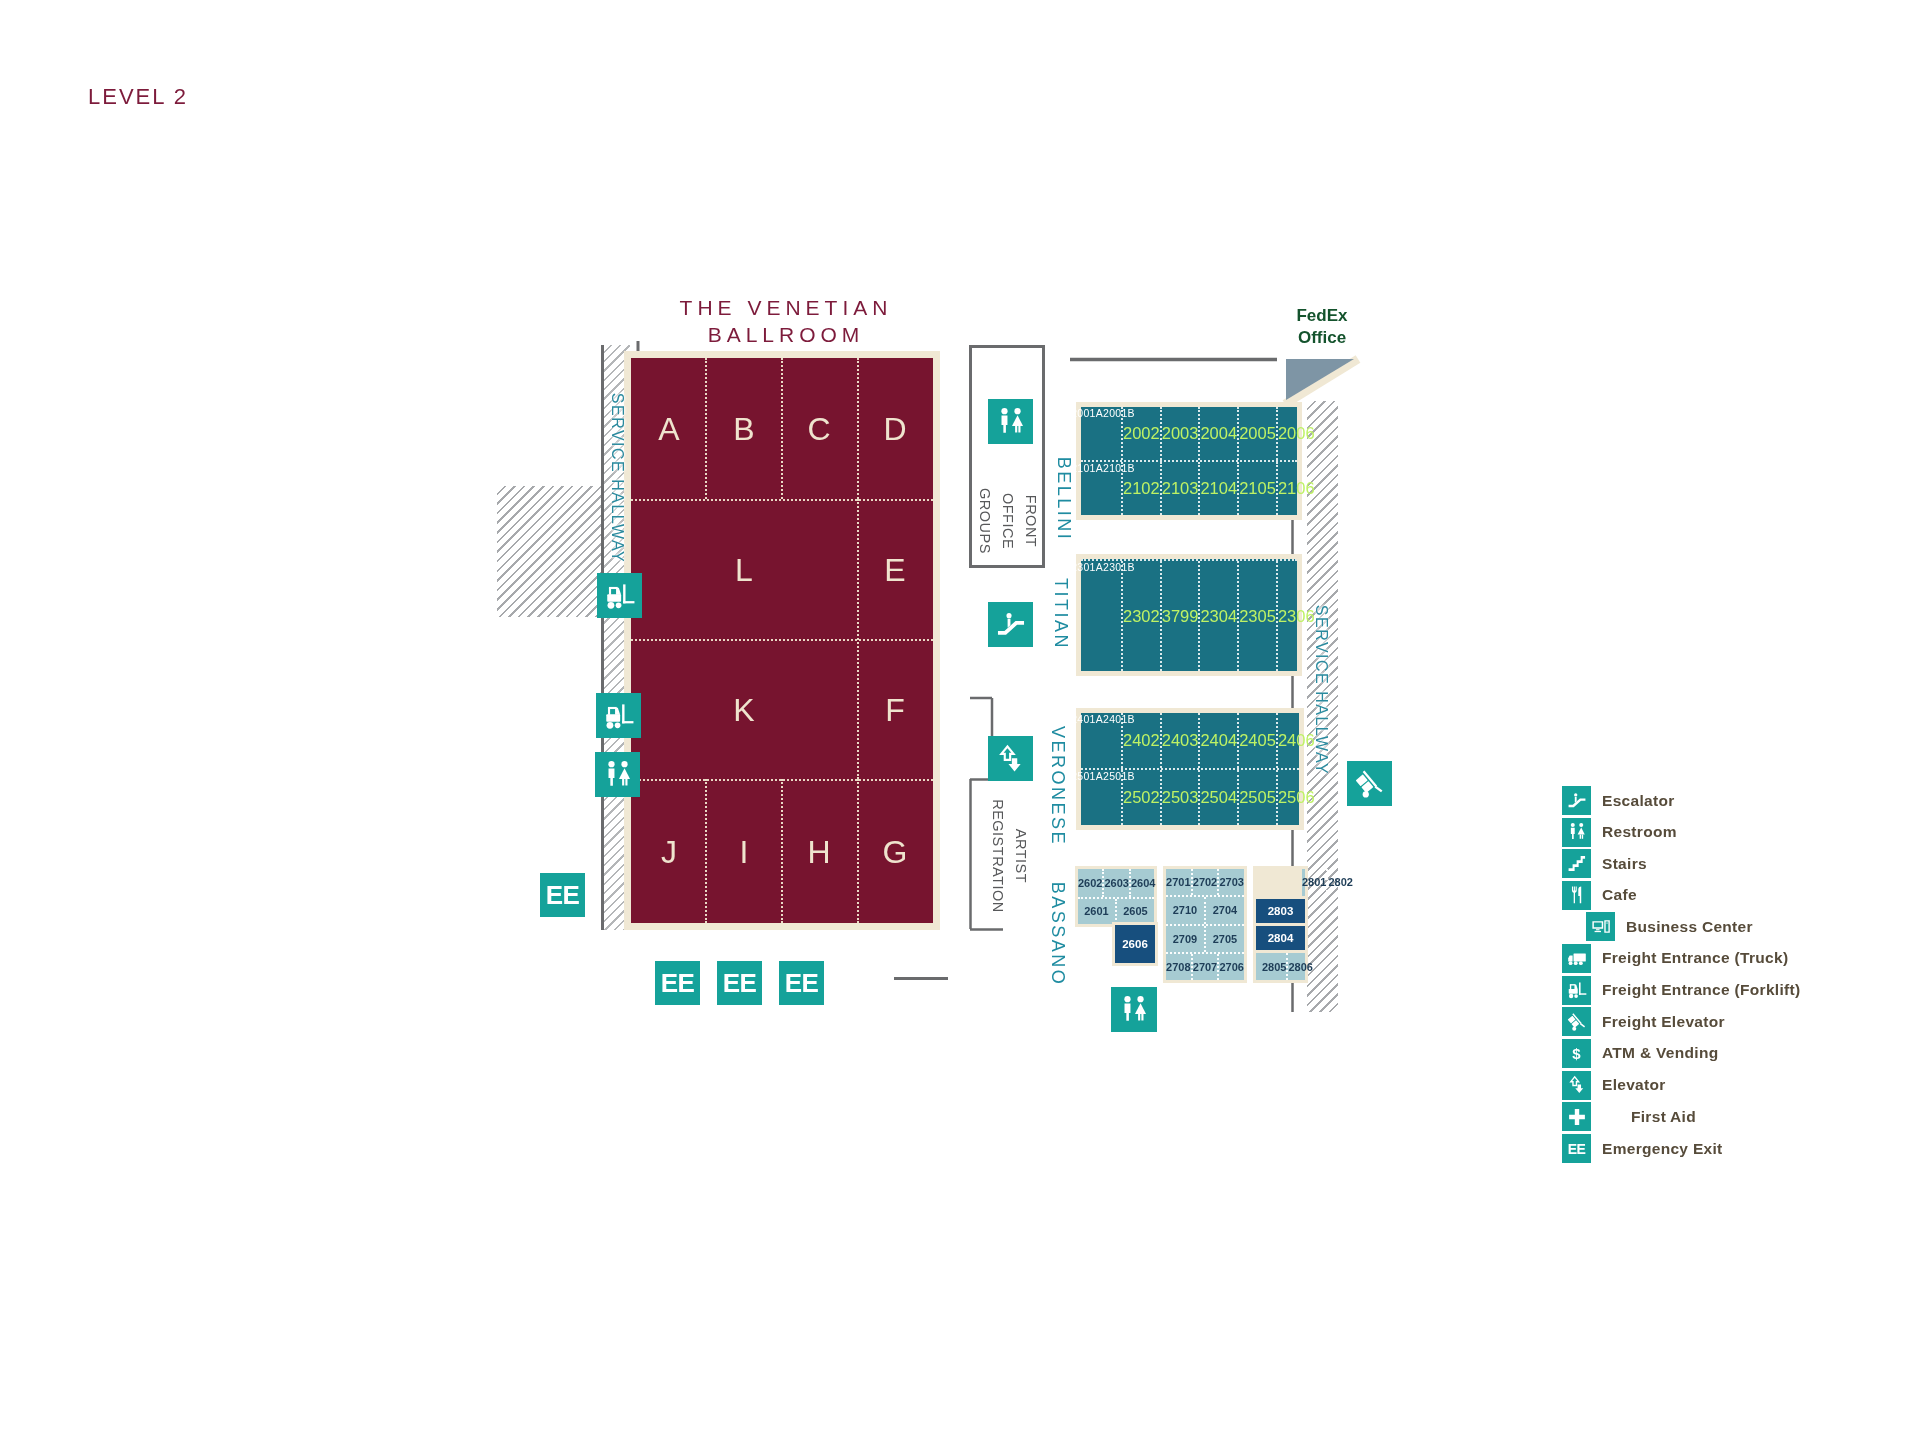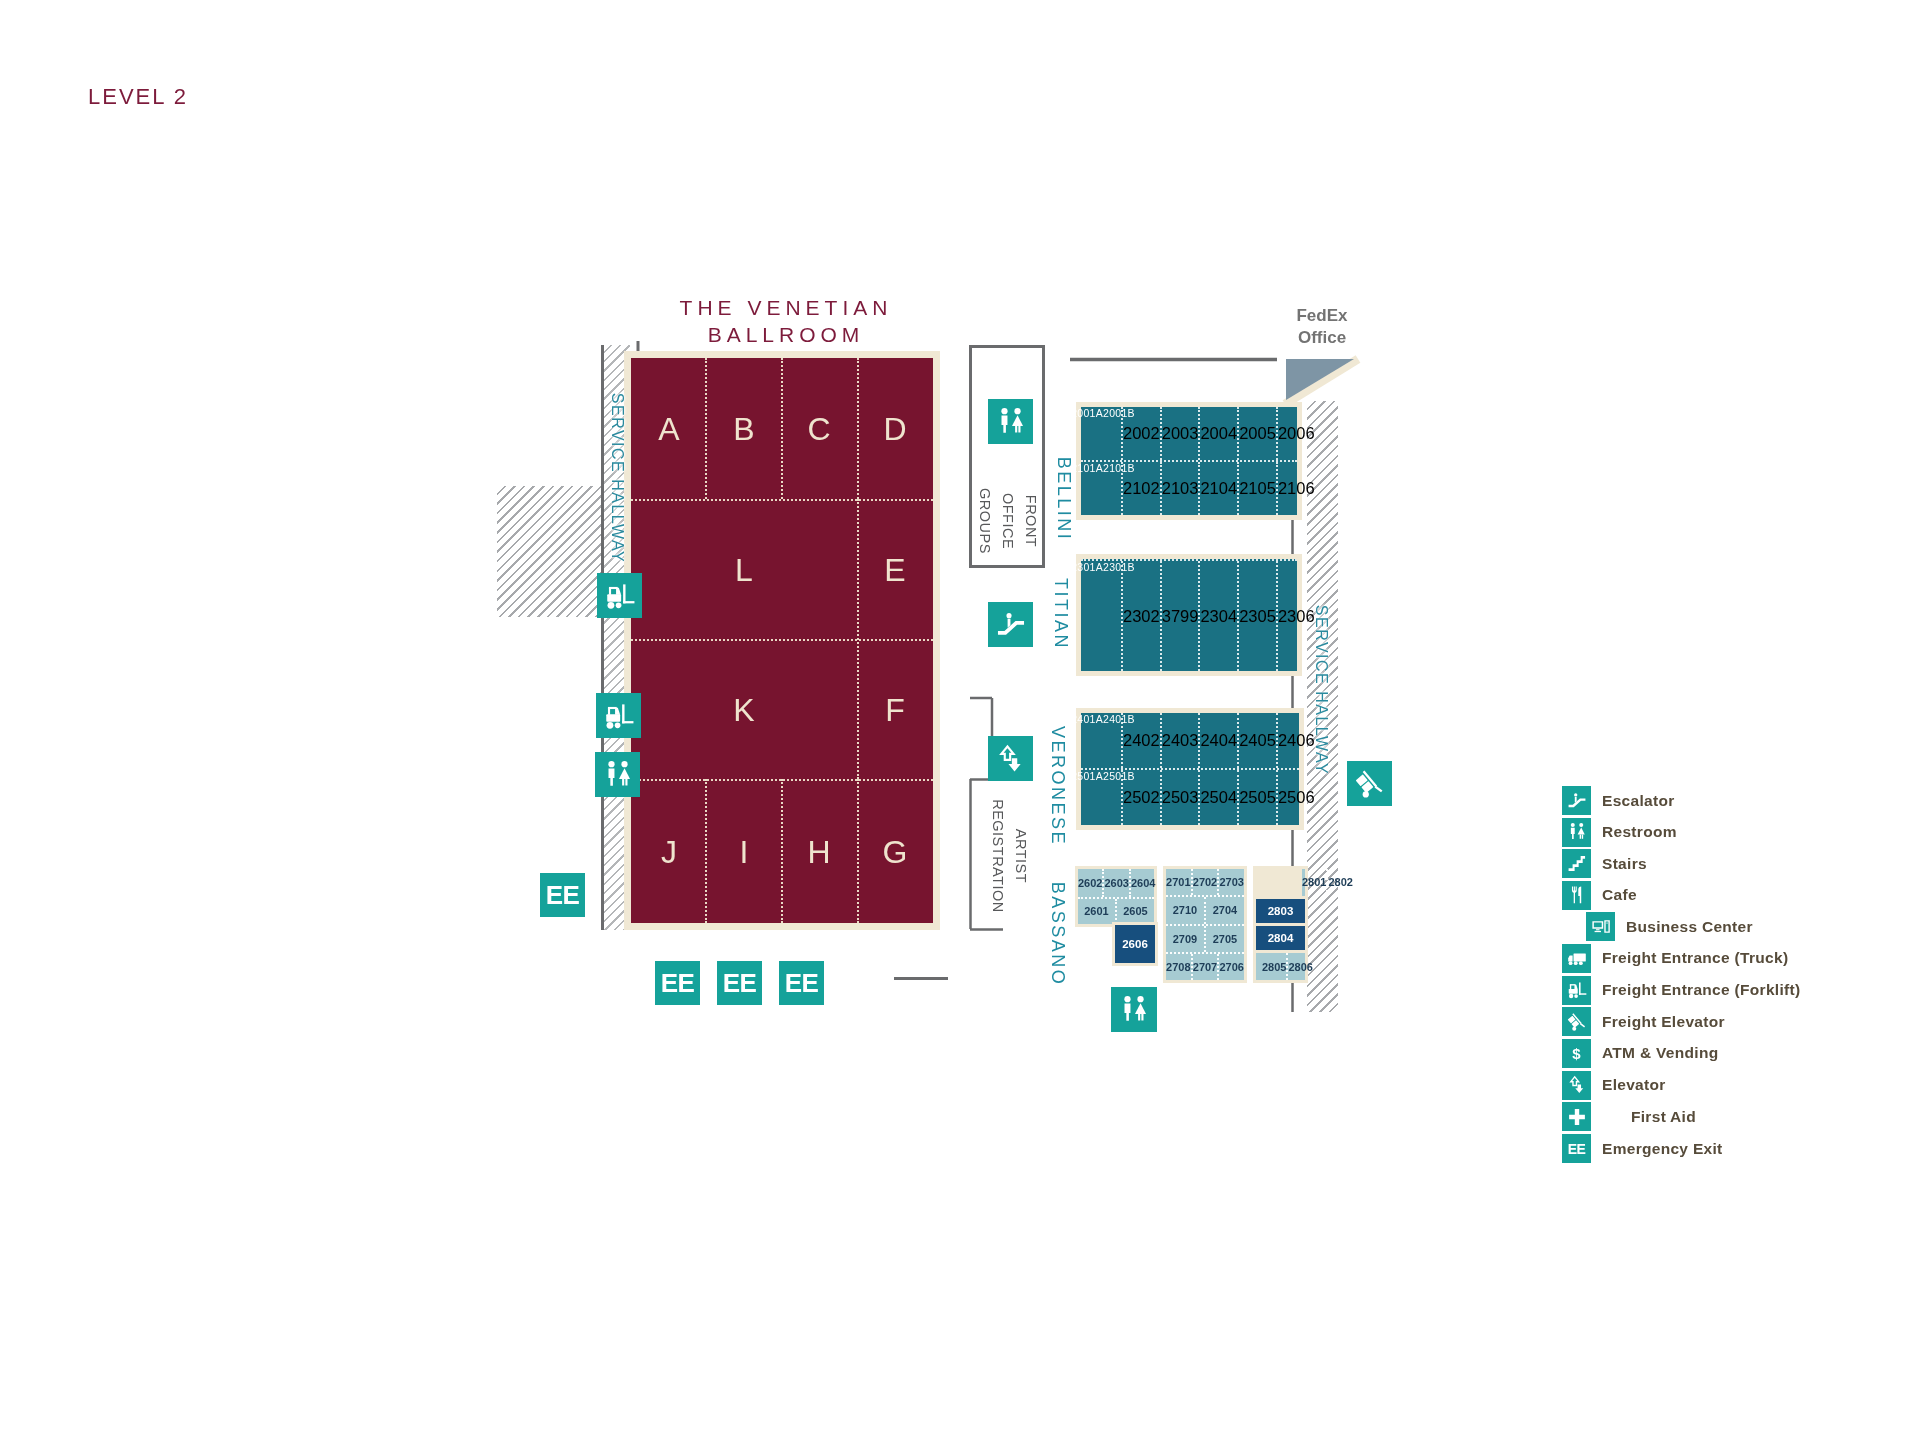--- a/index.html
+++ b/index.html
@@ -14,21 +14,21 @@
   .bl{position:absolute;transform:translate(-50%,-50%);color:#EFE4CE;font-size:32px;font-weight:400;}
   .dh{position:absolute;border-top:2px dotted rgba(240,228,206,.95);height:0;}
   .dv{position:absolute;border-left:2px dotted rgba(240,228,206,.95);width:0;}
   
   .tblock{position:absolute;background:#1A7183;border:5px solid #F0E8D4;box-sizing:border-box;display:flex;flex-direction:column;}
   .trow{display:flex;flex:1;min-height:0;}
   .trow2{border-top:2px dotted rgba(255,255,255,.85);}
   .tsub{width:40px;display:flex;flex-direction:row;justify-content:center;padding-left:4px;box-sizing:border-box;}
   .sl{color:#fff;font-size:10.5px;letter-spacing:.3px;}
   .sdiv{border-top:2px dotted rgba(255,255,255,.85);width:26px;margin:3px 0;}
-  .tcell{flex:1;display:flex;align-items:center;justify-content:center;color:#000000;font-size:16.5px;border-left:2px dotted rgba(255,255,255,.85);}
+  .tcell{flex:1;display:flex;align-items:center;justify-content:center;color:#bef264;font-size:16.5px;border-left:2px dotted rgba(255,255,255,.85);}
   
   .bblock{position:absolute;background:#A6CBD2;border:3px solid #F0E8D4;box-sizing:border-box;display:flex;flex-direction:column;}
   .brow{display:flex;flex:1;min-height:0;}
   .brow + .brow{border-top:2px dotted rgba(255,255,255,.95);}
   .bcell{flex:1;display:flex;align-items:center;justify-content:center;color:#1E3D57;font-size:11px;font-weight:600;}
   .bcell + .bcell{border-left:2px dotted rgba(255,255,255,.95);}
   .navybox{background:#174F7E;color:#fff;display:flex;align-items:center;justify-content:center;font-size:11.5px;font-weight:600;}
   
   .micon{position:absolute;width:45px;height:45px;background:#15A29A;display:flex;align-items:center;justify-content:center;}
   .micon svg{width:34px;height:34px;}
@@ -43,21 +43,21 @@
   .licon{width:29px;height:29px;background:#15A29A;display:flex;align-items:center;justify-content:center;flex:0 0 29px;}
   .licon svg{width:22px;height:22px;}
   .llabel{font-size:15.5px;font-weight:700;color:#564B3A;letter-spacing:.3px;white-space:nowrap;}
   .eetxt{color:#fff;font-weight:700;}
   .licon .eetxt{font-size:14px;letter-spacing:-.5px;}
   .dollar{color:#fff;font-weight:700;font-size:17px;}
   .licon .dollar{font-size:15px;}
   .fob{left:969px;top:345px;width:76px;height:223px;border:3px solid #6A6B6D;background:#fff;box-sizing:border-box;}
   .title{left:88px;top:84px;font-size:22px;letter-spacing:2px;color:#7D1B3B;font-weight:500;}
   .btitle{left:636px;top:294px;width:300px;text-align:center;color:#7D1B3B;font-weight:500;font-size:21px;letter-spacing:5px;line-height:27px;}
-  .fedex{left:1261px;top:305px;width:122px;text-align:center;font-size:17px;font-weight:600;color:#737373;line-height:22px;}
+  .fedex{left:1261px;top:305px;width:122px;text-align:center;font-size:17px;font-weight:600;color:#14532d;line-height:22px;}
 </style>
 </head>
 <body>
 
 <div class="abs title">LEVEL 2</div>
 
 <div class="abs hatch" style="left:497px;top:486px;width:106px;height:131px;"></div>
 <div class="abs hatch-lt" style="left:603px;top:345px;width:27px;height:585px;"></div>
 <div class="abs hatch" style="left:1307px;top:401px;width:31px;height:611px;"></div>
 

